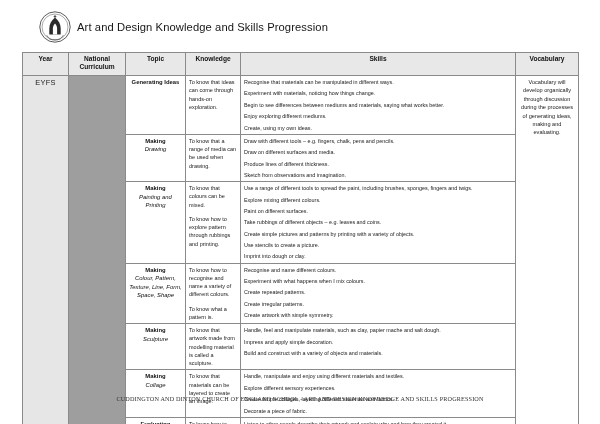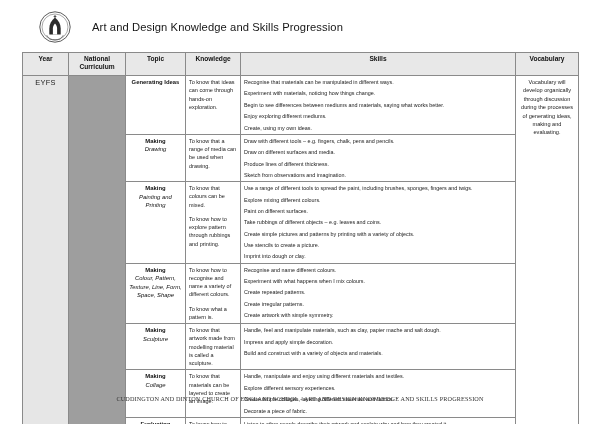--- a/index.html
+++ b/index.html
@@ -18,21 +18,21 @@
     position: relative;
     width: 600px;
     height: 424px;
     background: #ffffff;
   }
 
   
   .doc-header {
     display: flex;
     align-items: center;
-    gap: 20px;
+    gap: 5px;
     padding: 10px 0 8px 38px;
   }
   .logo {
     width: 34px;
     height: 34px;
     flex: 0 0 34px;
     position: relative;
   }
   .doc-title {
     font-size: 11.2px;

